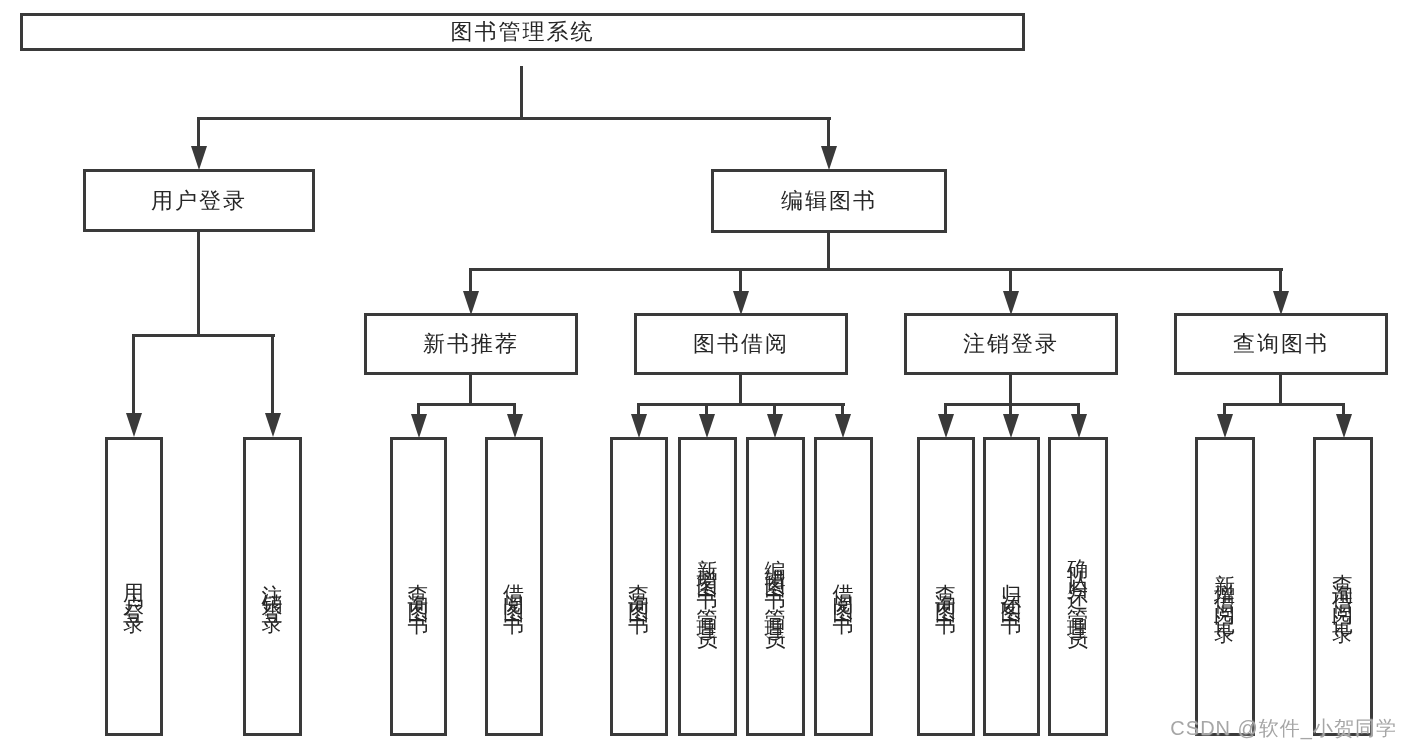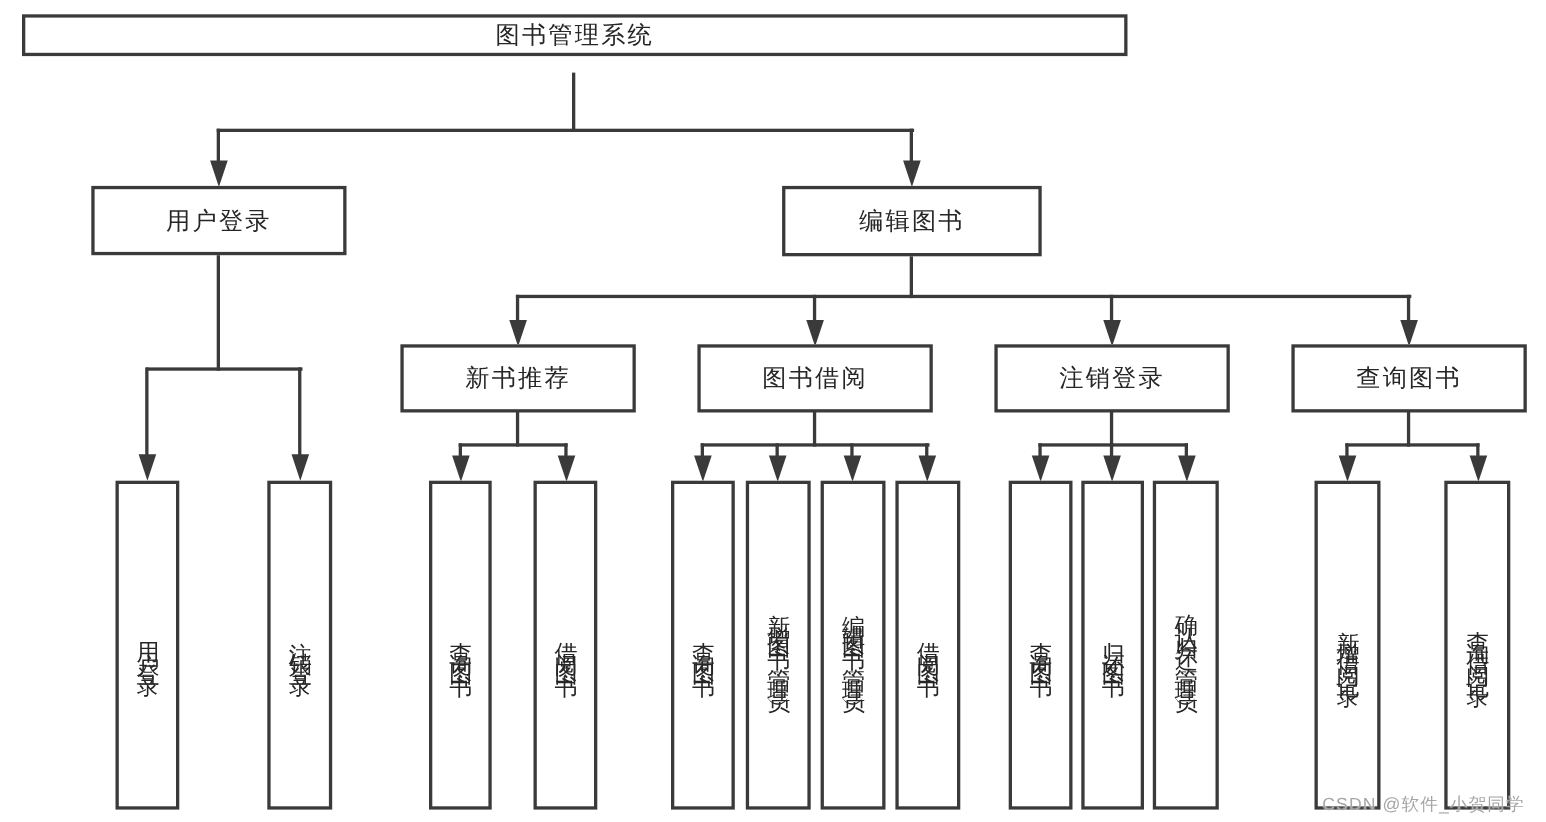--- a/index.html
+++ b/index.html
@@ -47,23 +47,23 @@
   .hline{height:3px;}
   .arrowhead{
     position:absolute;
     width:0;height:0;
     border-left:8px solid transparent;
     border-right:8px solid transparent;
     border-top:24px solid var(--line);
   }
   .watermark{
     position:absolute;
-    right:19px;bottom:5px;
+    right:8px;bottom:5px;
     color:var(--wm);
-    font-size:16px;
+    font-size:20px;
     letter-spacing:1px;
     text-shadow:0 0 2px #fff;
     z-index:10;
     text-align:right;
   }
 </style>
 </head>
 <body>
 
 <div id="canvas">

